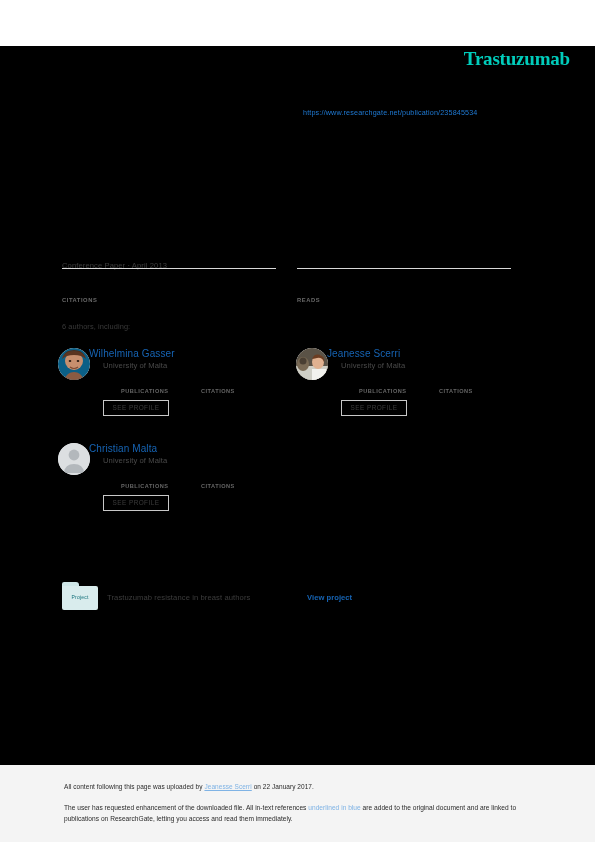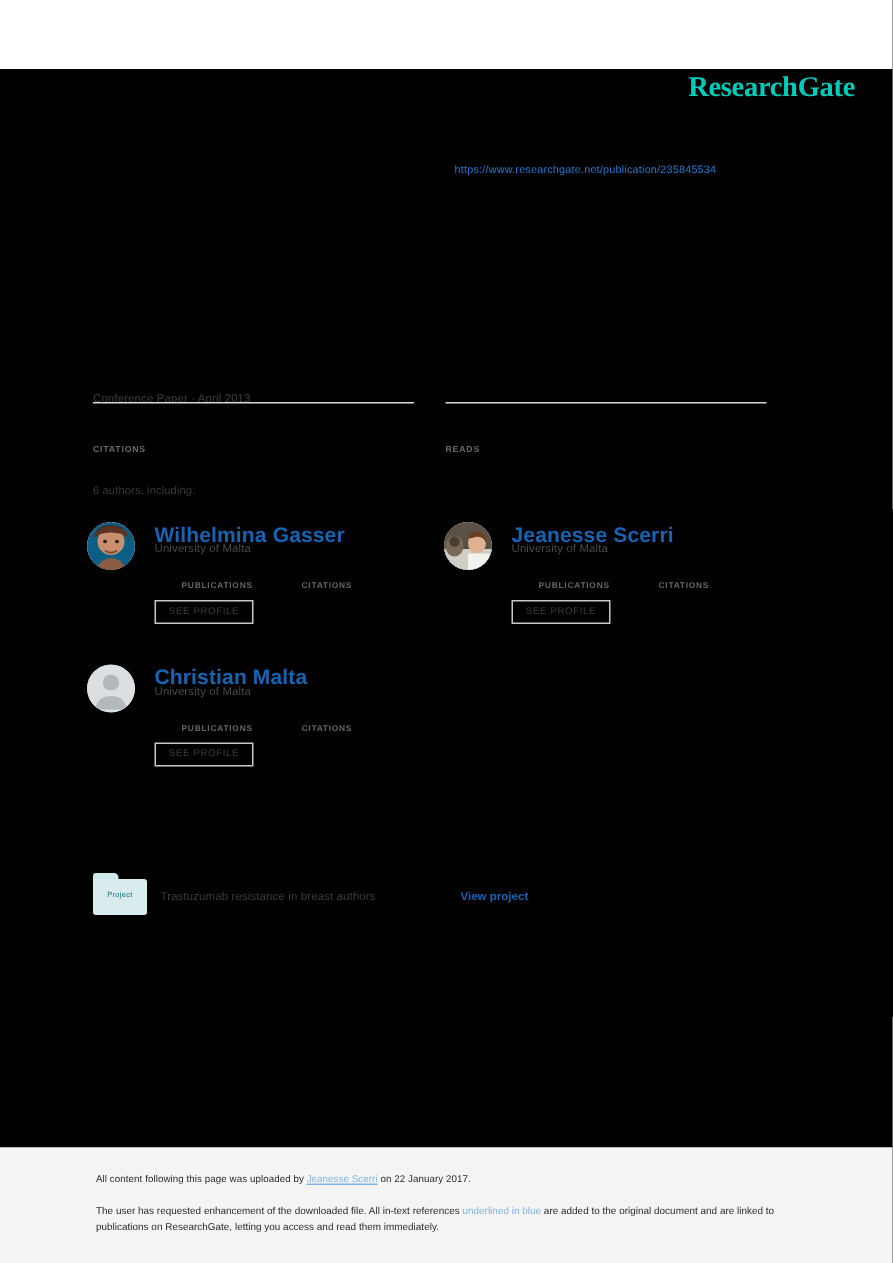--- a/index.html
+++ b/index.html
@@ -123,23 +123,23 @@
     left: 0; top: 3px;
     width: 32px; height: 32px;
     border-radius: 50%;
     overflow: hidden;
     background: #d9dde0;
   }
   .avatar svg { display: block; width: 32px; height: 32px; }
 
   .author-name {
     position: absolute;
-    left: 45px; top: 3px;
-    font-size: 14px;
-    font-weight: bold;
+    left: 31px; top: 3px;
+    font-size: 10px;
+    font-weight: normal;
     color: #1664b4;
     letter-spacing: 0.1px;
     white-space: nowrap;
   }
   .author-affil {
     position: absolute;
     left: 45px; top: 16px;
     font-size: 7.6px;
     color: #4a4a4a;
     letter-spacing: 0.1px;
@@ -290,21 +290,21 @@
 </style>
 </head>
 <body>
 
 <div class="page">
 
   <div class="top-strip"></div>
 
   <div class="dark-body"></div>
 
-  <div class="rg-logo">ResearchGate</div>
+  <div class="rg-logo">Trastuzumab</div>
 
   <a class="pub-url" href="#">https://www.researchgate.net/publication/235845534</a>
 
   <div class="paper-type">Conference Paper · April 2013</div>
 
   <div class="stat-block citations">
     <span class="stat-value"></span>
     <span class="stat-label">CITATIONS</span>
   </div>
 

